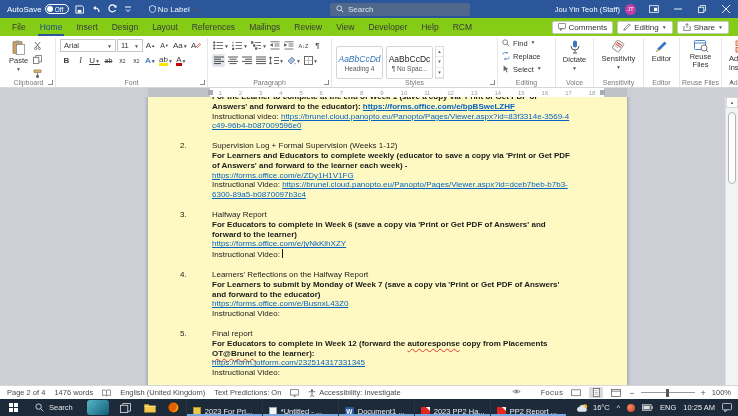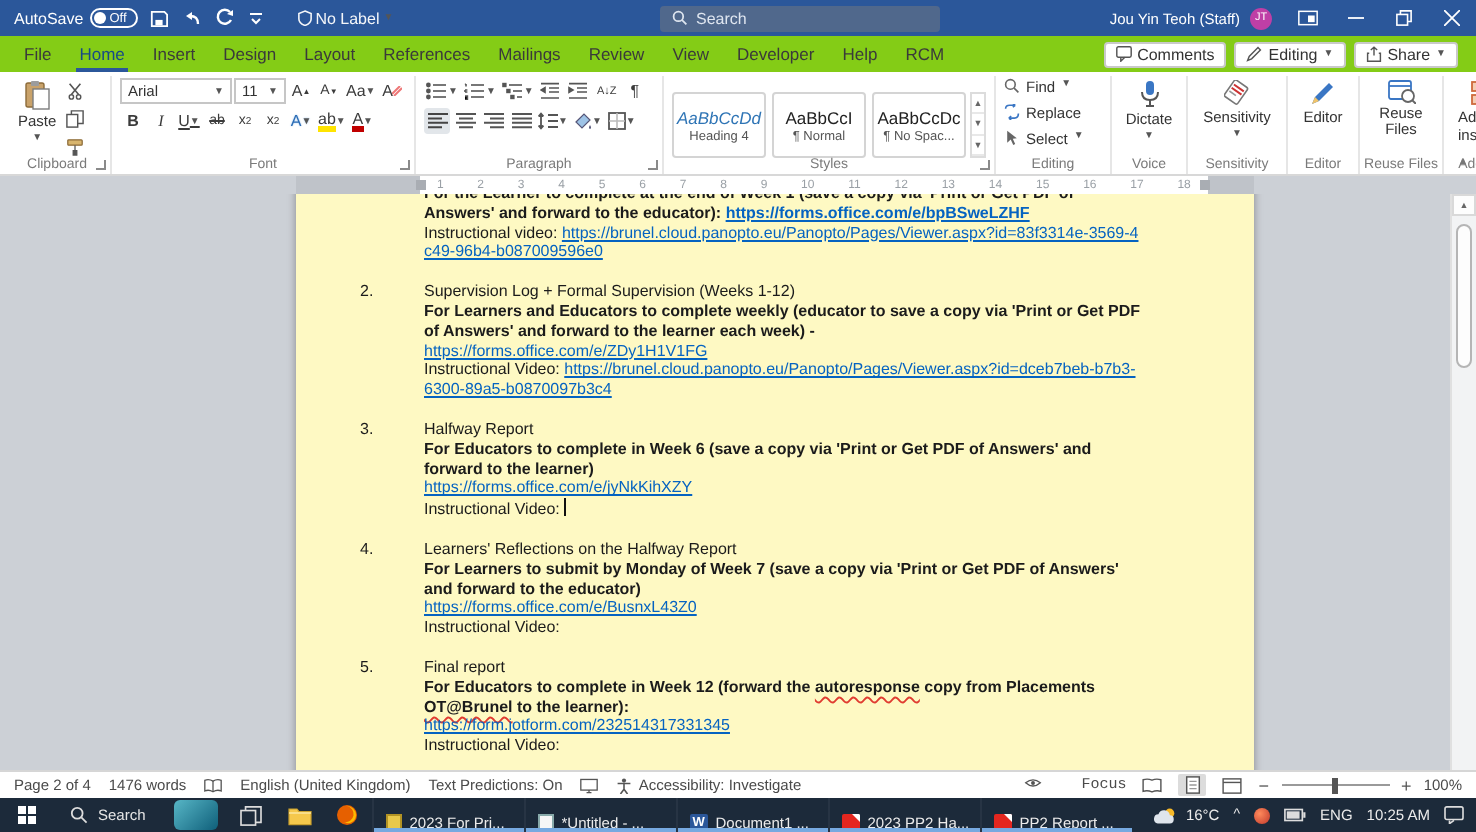--- a/index.html
+++ b/index.html
@@ -428,24 +428,20 @@
       </div>
       <span class="glabel">Paragraph</span>
       <span class="launcher"></span>
     </div>
 
     <div class="group" style="width:166px;align-items:center;">
       <div class="row" style="gap:3px;">
           <div class="style-card">
             <div class="style-sample h4">AaBbCcDd</div>
             <div class="style-label">Heading 4</div>
-          </div>
-          <div class="style-card">
-            <div class="style-sample">AaBbCcI</div>
-            <div class="style-label">¶ Normal</div>
           </div>
           <div class="style-card">
             <div class="style-sample">AaBbCcDc</div>
             <div class="style-label">¶ No Spac...</div>
           </div>
         </div>
       <div class="style-scroll">
           <div>▲</div>
           <div>▼</div>
           <div>▼</div>

